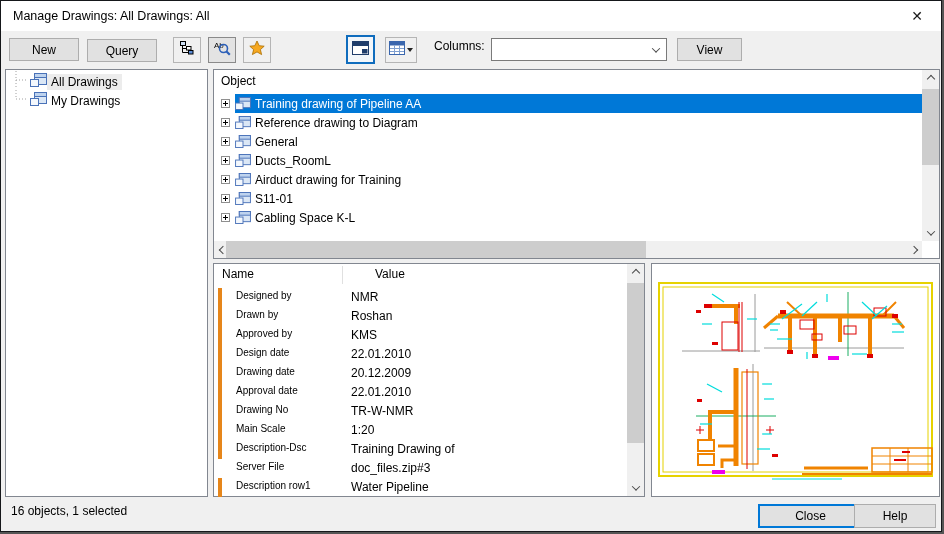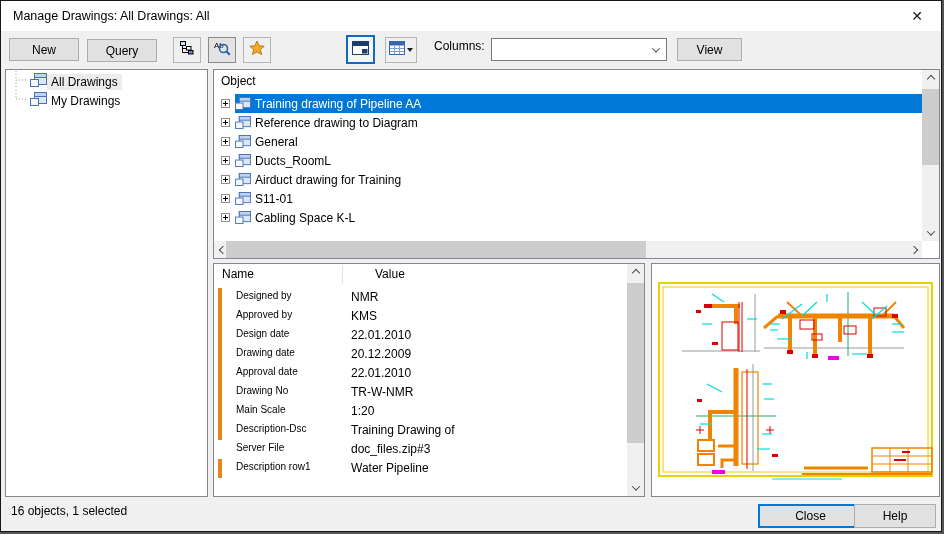--- a/index.html
+++ b/index.html
@@ -355,20 +355,25 @@
     <div class="prop-head">
       <span class="h-name">Name</span>
       <span class="h-div"></span>
       <span class="h-value">Value</span>
     </div>
     <div id="prop-rows">
         <div class="prop-row">
           <span class="bar marked"></span>
           <span class="p-name">Designed by</span>
           <span class="p-value">NMR</span>
+        </div>
+        <div class="prop-row">
+          <span class="bar marked"></span>
+          <span class="p-name">Drawn by</span>
+          <span class="p-value">Roshan</span>
         </div>
         <div class="prop-row">
           <span class="bar marked"></span>
           <span class="p-name">Approved by</span>
           <span class="p-value">KMS</span>
         </div>
         <div class="prop-row">
           <span class="bar marked"></span>
           <span class="p-name">Design date</span>
           <span class="p-value">22.01.2010</span>

